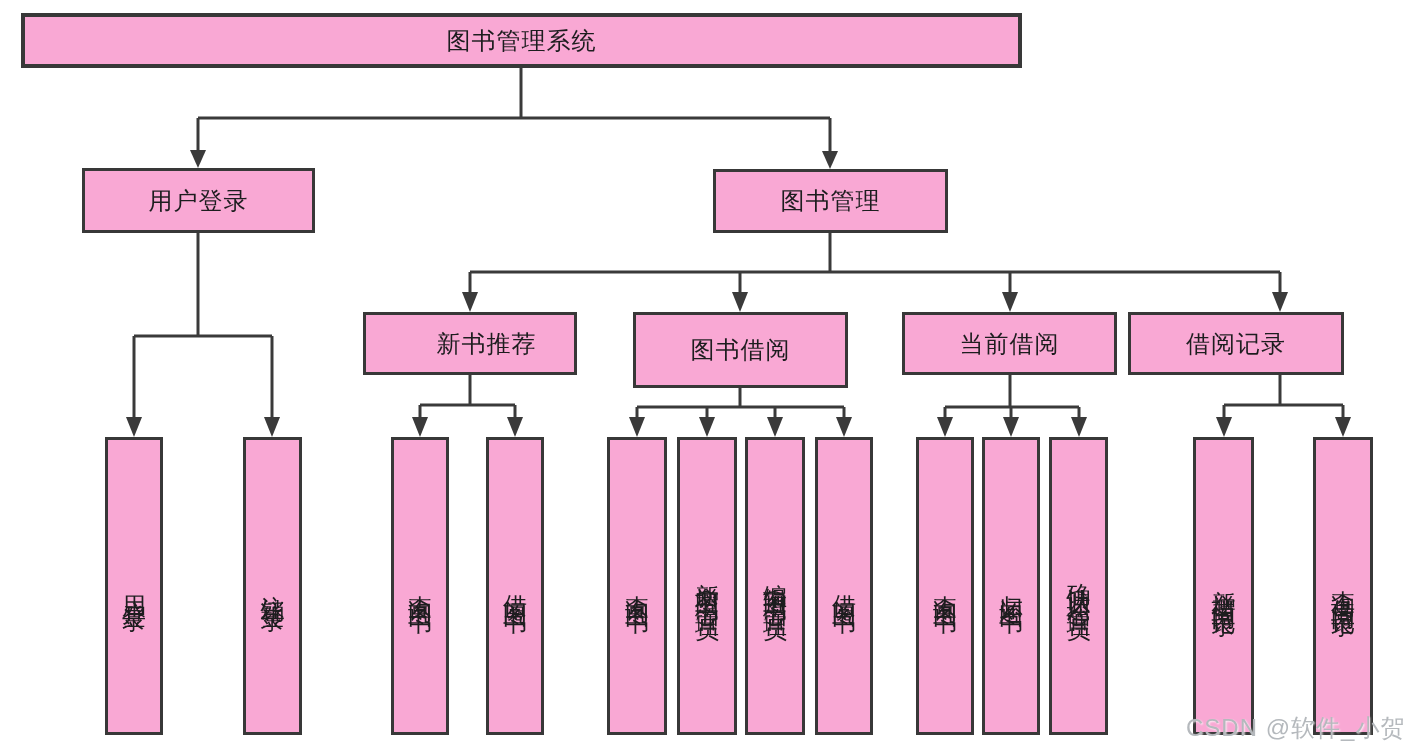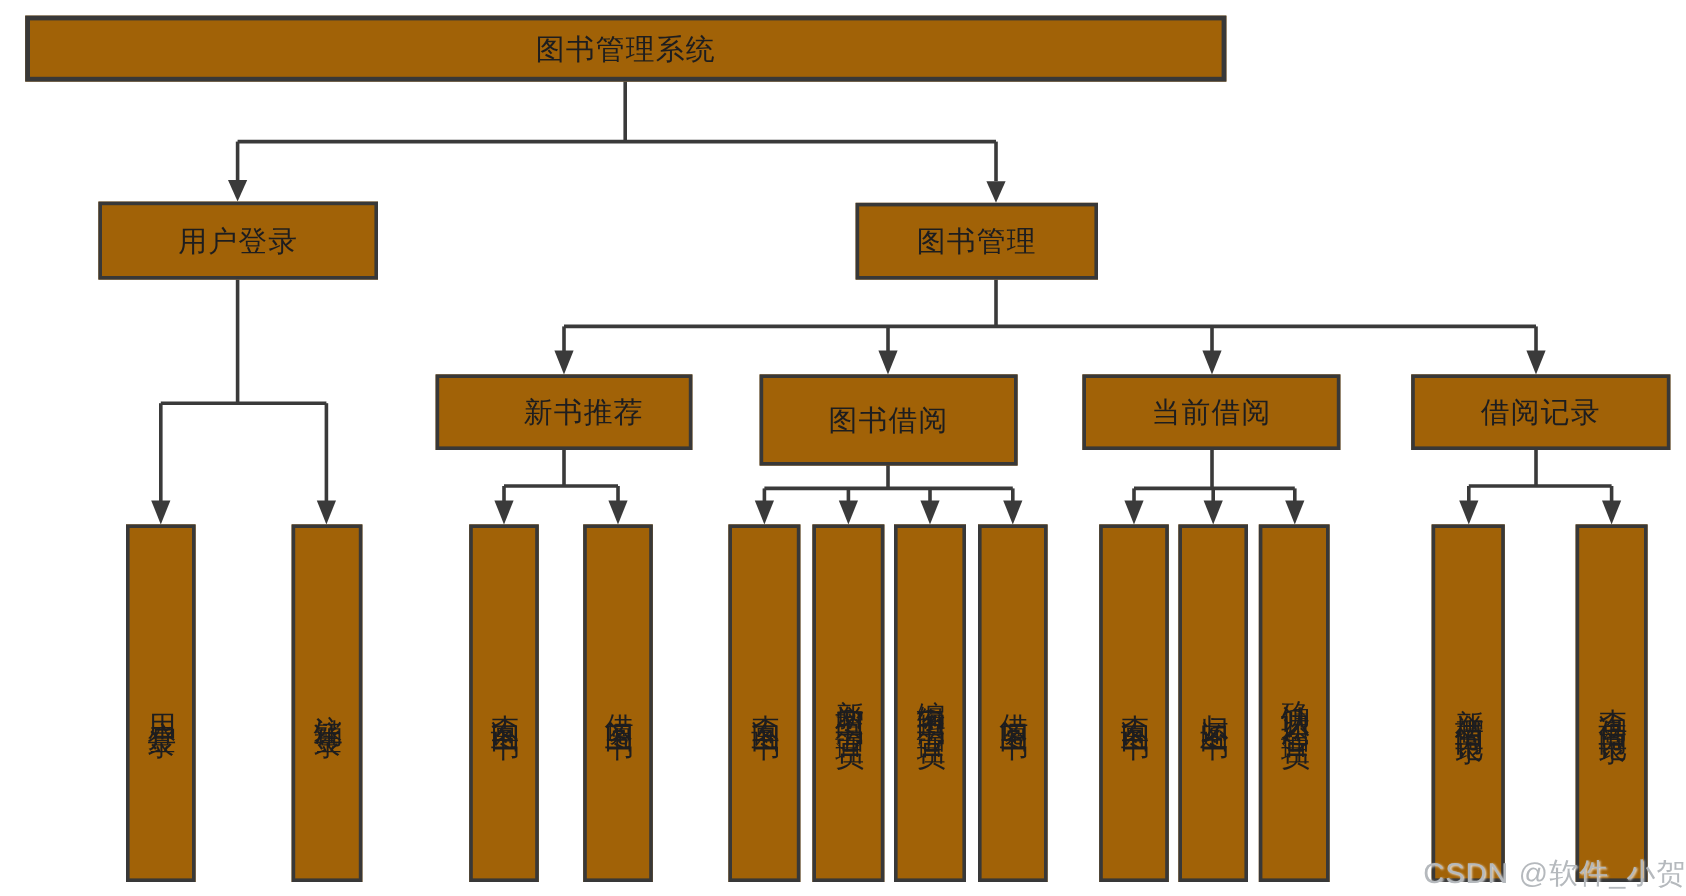--- a/index.html
+++ b/index.html
@@ -26,21 +26,21 @@
     fill: none;
   }
   .edges polygon {
     fill: #3a3a3a;
     stroke: none;
   }
 
   .node {
     position: absolute;
     border: 3px solid #383838;
-    background: #a16207;
+    background: #f9a8d4;
     display: flex;
     align-items: center;
     justify-content: center;
     color: #1d1d1f;
     z-index: 2;
   }
 
   .node.hbox {
     font-size: 24px;
     letter-spacing: 1px;
@@ -152,34 +152,34 @@
     </g>
   </svg>
 
   <div class="node hbox root" style="left:21px; top:13px; width:1001px; height:55px;">
     <span>图书管理系统</span>
   </div>
 
   <div class="node hbox" style="left:82px; top:168px; width:233px; height:65px;">
     <span>用户登录</span>
   </div>
-  <div class="node hbox" style="left:713px; top:169px; width:202px; height:64px;">
+  <div class="node hbox" style="left:713px; top:169px; width:235px; height:64px;">
     <span>图书管理</span>
   </div>
 
   <div class="node hbox" style="left:363px; top:312px; width:214px; height:63px;padding-left:33px;">
     <span>新书推荐</span>
   </div>
   <div class="node hbox" style="left:633px; top:312px; width:215px; height:76px;">
     <span>图书借阅</span>
   </div>
   <div class="node hbox" style="left:902px; top:312px; width:215px; height:63px;">
     <span>当前借阅</span>
   </div>
-  <div class="node hbox" style="left:1176px; top:312px; width:216px; height:63px;">
+  <div class="node hbox" style="left:1128px; top:312px; width:216px; height:63px;">
     <span>借阅记录</span>
   </div>
 
   <div class="node leaf" style="left:105px; top:437px; width:58px; height:298px;">
     <span class="vtext">用户登录</span>
   </div>
   <div class="node leaf" style="left:243px; top:437px; width:59px; height:298px;">
     <span class="vtext">注销登录</span>
   </div>
 

